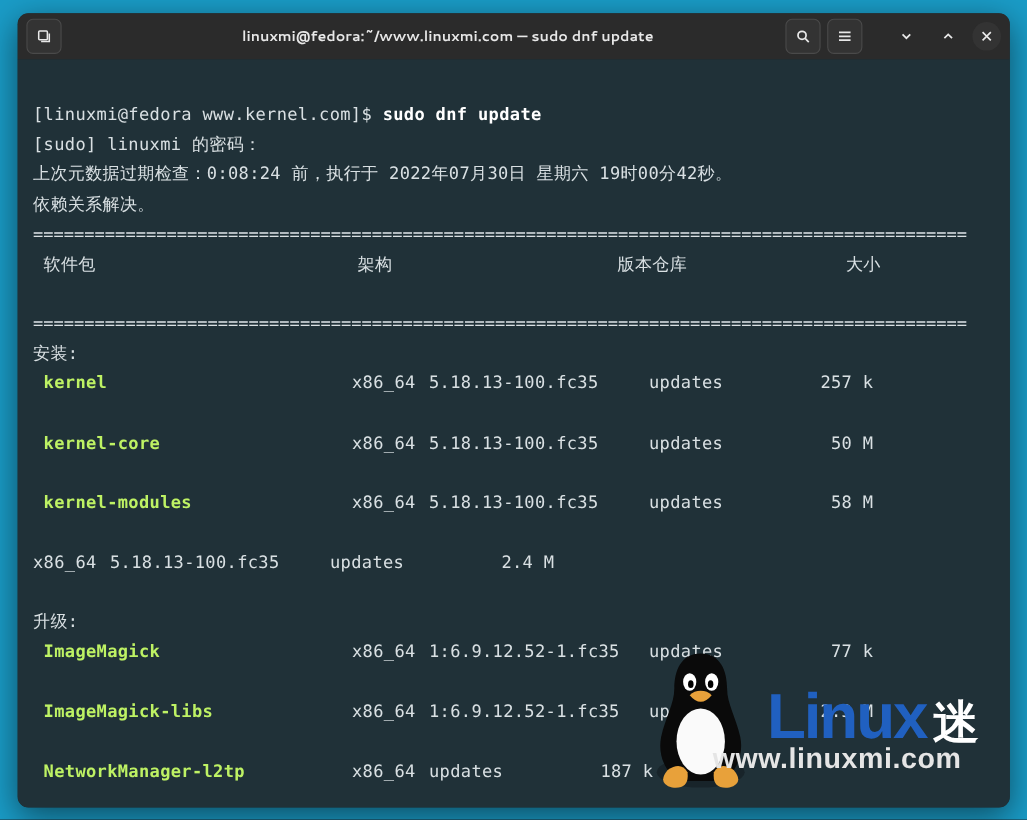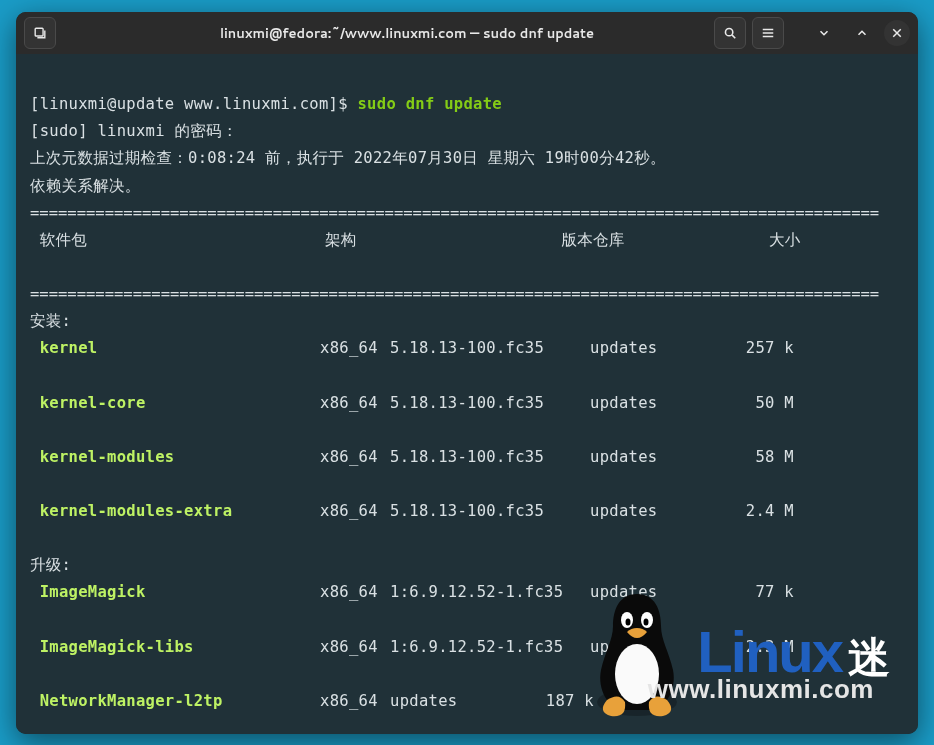--- a/index.html
+++ b/index.html
@@ -58,21 +58,21 @@
     background: #203138;
     color: #d9e0e3;
     padding: 10px 14px;
     font-size: 15.5px;
     line-height: 1.75;
     white-space: pre;
     overflow: hidden;
     position: relative;
     letter-spacing: 0.3px;
   }
-  .cyan  { color: #84cc16; font-weight: bold; }
+  .cyan  { color: #ffffff; font-weight: bold; }
   .line { display: flex; }
   .divider { overflow: hidden; letter-spacing: 0; }
   .pkg { color: #bef264; font-weight: bold; display: inline-block; width: 290px; }
   .arch{ display:inline-block; width: 70px; }
   .ver { display:inline-block; width: 200px; }
   .repo{ display:inline-block; width: 134px; }
   .size{ display:inline-block; width: 70px; text-align: right; }
   .h-pkg { display:inline-block; width: 295px; }
   .h-arch{ display:inline-block; width: 72px; }
   .h-ver { display:inline-block; width: 196px; text-align: right; }
@@ -149,32 +149,32 @@
       </svg>
     </div>
     <div class="tb-btn close">
       <svg width="12" height="12" viewBox="0 0 16 16" stroke="#e8e8e8" stroke-width="2">
         <path d="M3 3 L13 13 M13 3 L3 13"></path>
       </svg>
     </div>
   </div>
 
   <div class="terminal">
-<span><span>[linuxmi@update www.linuxmi.com]$ </span></span><span class="cyan">sudo dnf update</span>
+<span><span>[linuxmi@fedora www.kernel.com]$ </span></span><span class="cyan">sudo dnf update</span>
 <span>[sudo] linuxmi 的密码：</span>
 <span>上次元数据过期检查：0:08:24 前，执行于 2022年07月30日 星期六 19时00分42秒。</span>
 <span>依赖关系解决。</span>
 <span class="divider">===========================================================================================</span>
 <span class="line"><span class="h-pkg"> 软件包</span><span class="h-arch">架构</span><span class="h-ver">版本</span><span class="h-repo">仓库</span><span class="h-size">大小</span></span>
 <span class="divider">===========================================================================================</span>
 <span>安装:</span>
 <span class="line"><span class="pkg"> kernel</span><span class="arch">x86_64</span><span class="ver">5.18.13-100.fc35</span><span class="repo">updates</span><span class="size">257 k</span></span>
 <span class="line"><span class="pkg"> kernel-core</span><span class="arch">x86_64</span><span class="ver">5.18.13-100.fc35</span><span class="repo">updates</span><span class="size">50 M</span></span>
 <span class="line"><span class="pkg"> kernel-modules</span><span class="arch">x86_64</span><span class="ver">5.18.13-100.fc35</span><span class="repo">updates</span><span class="size">58 M</span></span>
-<span class="line"><span class="pkg"> kernel-modules-extra</span><span class="arch">x86_64</span><span class="ver">5.18.13-100.fc35</span><span class="repo">updates</span><span class="size">2.4 M</span></span>
+<span class="line"><span class="arch">x86_64</span><span class="ver">5.18.13-100.fc35</span><span class="repo">updates</span><span class="size">2.4 M</span></span>
 <span>升级:</span>
 <span class="line"><span class="pkg"> ImageMagick</span><span class="arch">x86_64</span><span class="ver">1:6.9.12.52-1.fc35</span><span class="repo">updates</span><span class="size">77 k</span></span>
 <span class="line"><span class="pkg"> ImageMagick-libs</span><span class="arch">x86_64</span><span class="ver">1:6.9.12.52-1.fc35</span><span class="repo">updates</span><span class="size">2.3 M</span></span>
 <span class="line"><span class="pkg"> NetworkManager-l2tp</span><span class="arch">x86_64</span><span class="repo">updates</span><span class="size">187 k</span></span>
 
 
 
 
 
 

